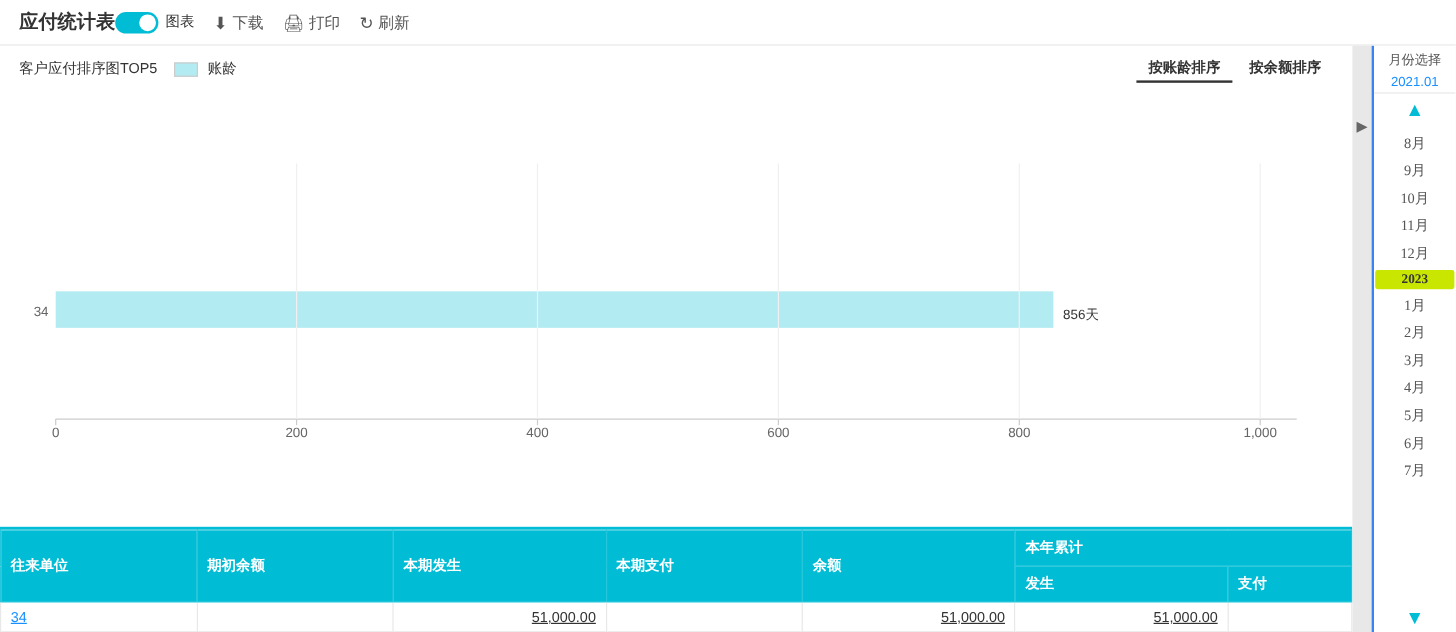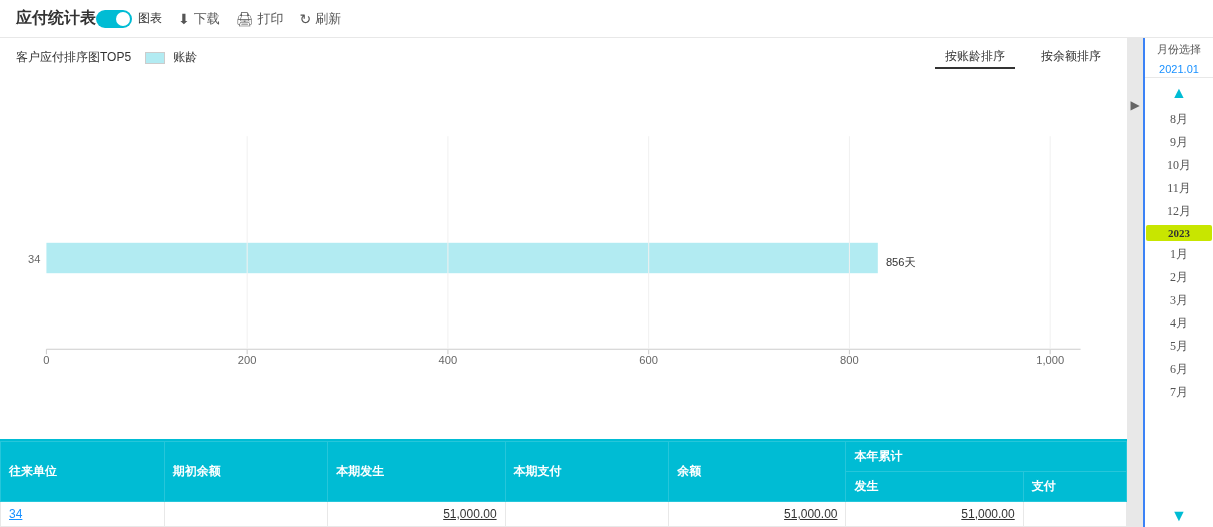--- a/index.html
+++ b/index.html
@@ -20,21 +20,21 @@
     
     .content-area { display: flex; flex: 1; overflow: hidden; }
 
     
     .chart-section { flex: 1; display: flex; flex-direction: column; overflow: hidden; }
 
     
     .chart-header { display: flex; align-items: center; justify-content: space-between; padding: 8px 16px; }
     .chart-legend { display: flex; align-items: center; gap: 8px; }
     .legend-box { width: 20px; height: 12px; background: #b2ebf2; border: 1px solid #ccc; display: inline-block; margin-left: 6px; }
-    .sort-tabs { display: flex; gap: 16px; }
+    .sort-tabs { display: flex; gap: 4px; font-weight: bold; }
     .sort-tab { padding: 2px 10px; font-size: 12px; cursor: pointer; color: #333; border-bottom: 2px solid transparent; }
     .sort-tab.active { color: #333; border-bottom: 2px solid #333; }
 
     
     .chart-area { flex: 1; padding: 0 16px 0 16px; position: relative; min-height: 280px; }
     .chart-svg { width: 100%; height: 100%; }
 
     
     .table-section { border-top: 2px solid #00bcd4; }
     .data-table { width: 100%; border-collapse: collapse; }

